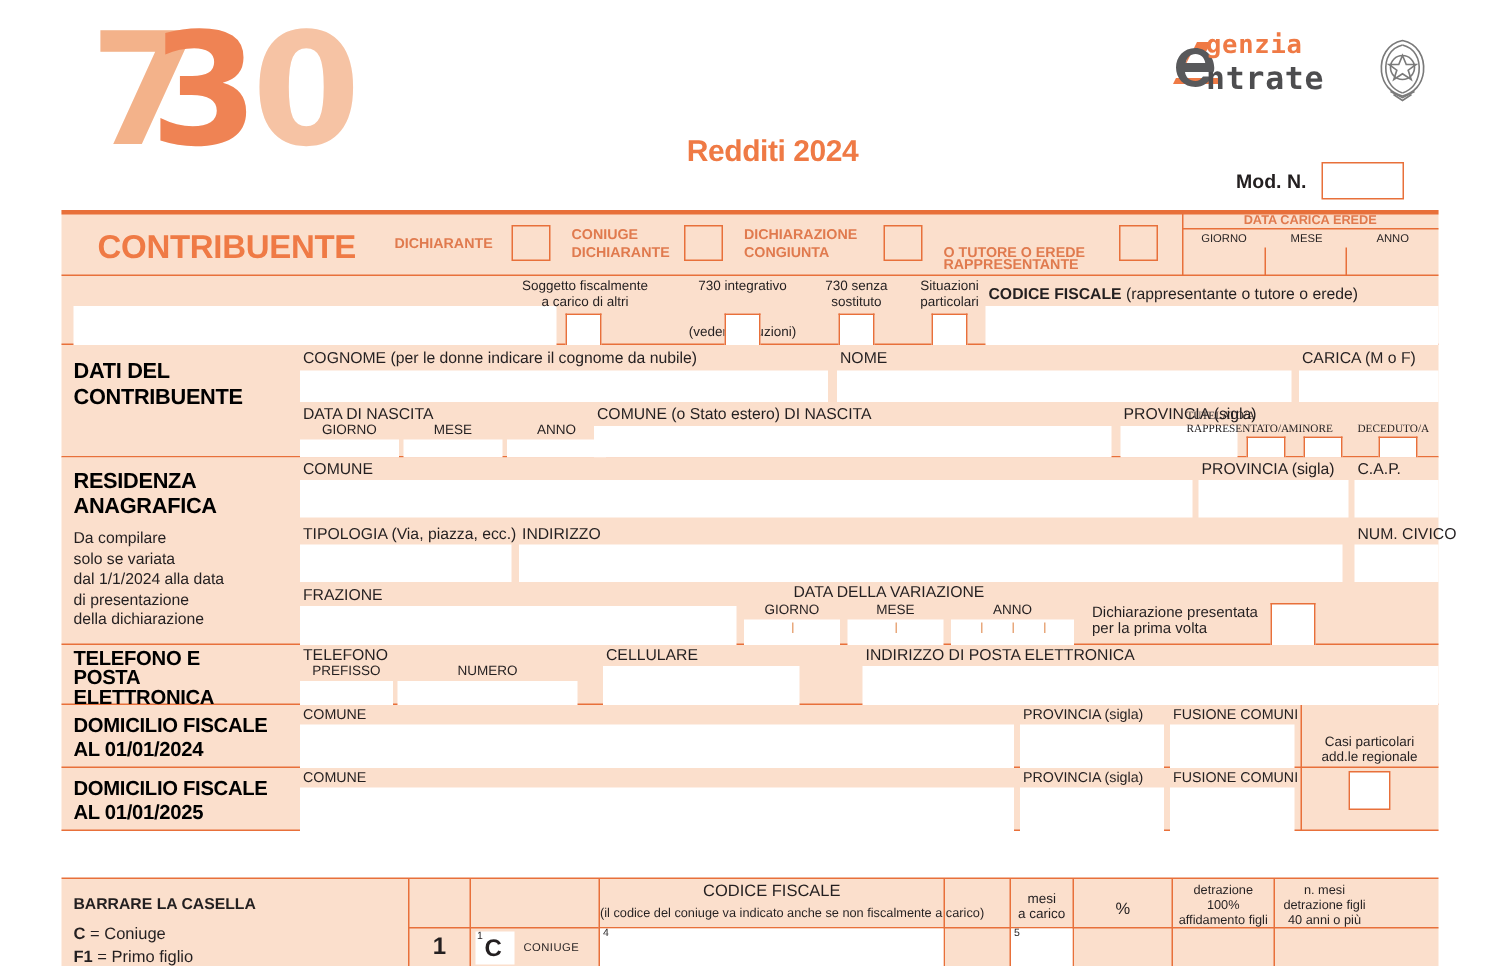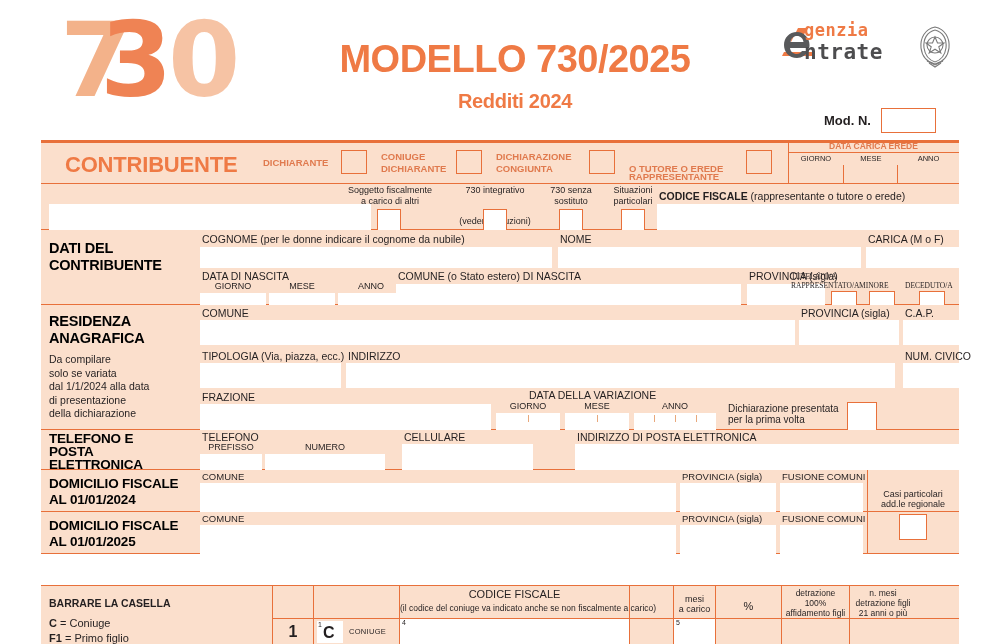--- a/index.html
+++ b/index.html
@@ -52,21 +52,20 @@
 <body>
 
 <div class="page">
 
   <div class="abs" id="logo730">
     <span class="d7">7</span>
     <span class="d3">3</span>
     <span class="d0">0</span>
   </div>
 
-  <div class="abs" id="title">MODELLO 730/2025</div>
   <div class="abs" id="subtitle">Redditi 2024</div>
 
   <div class="abs" id="ae-logo">
     <svg class="ae-a" viewBox="0 0 40 40">
       <path d="M8 30 L20 6 L30 6 L25 14 L14 14 L10 30 Z" fill="#ef7a45"></path>
       <path d="M4 34 L36 34 L34 30 L6 30 Z" fill="#ef7a45"></path>
     </svg>
     <svg style="position:absolute;left:4px;top:12px;width:30px;height:30px;" viewBox="0 0 30 30">
       <path d="M15 2 C7 2 2 8 2 15 C2 22 7 28 15 28 C20 28 24 25 26 21 L20 21 C18.5 23 17 24 15 24 C11 24 8.5 21.5 8 18 L27 18 C27.5 17 27.5 16 27.5 15 C27.5 8 22 2 15 2 Z M15 6 C18.5 6 21 8.5 21.5 12 L8.5 12 C9 8.5 11.5 6 15 6 Z" fill="#58595b"></path>
     </svg>
@@ -324,21 +323,21 @@
     <div class="abs lblc" style="left:633px;top:465px;width:41px;font-size:9px;">a carico</div>
 
     <div class="abs lblc" style="left:675px;top:460px;width:65px;font-size:11px;">%</div>
 
     <div class="abs lblc" style="left:741px;top:449px;width:67px;font-size:8.5px;">detrazione</div>
     <div class="abs lblc" style="left:741px;top:459px;width:67px;font-size:8.5px;">100%</div>
     <div class="abs lblc" style="left:741px;top:469px;width:67px;font-size:8.5px;">affidamento figli</div>
 
     <div class="abs lblc" style="left:809px;top:449px;width:66px;font-size:8.5px;">n. mesi</div>
     <div class="abs lblc" style="left:809px;top:459px;width:66px;font-size:8.5px;">detrazione figli</div>
-    <div class="abs lblc" style="left:809px;top:469px;width:66px;font-size:8.5px;">21 anni o più</div>
+    <div class="abs lblc" style="left:809px;top:469px;width:66px;font-size:8.5px;">40 anni o più</div>
 
     <div class="abs" style="left:232px;top:479px;width:40px;height:25px;text-align:center;line-height:25px;font-size:16px;font-weight:bold;">1</div>
 
     <div class="abs white" style="left:276px;top:481px;width:26px;height:22px;">
       <span class="abs" style="left:1px;top:0px;font-size:7px;">1</span>
       <span class="abs" style="left:6px;top:3px;font-size:16px;font-weight:bold;">C</span>
     </div>
     <div class="abs" style="left:308px;top:487px;font-size:7.5px;letter-spacing:.3px;">CONIUGE</div>
 
     <div class="abs white" style="left:359px;top:479px;width:229px;height:25px;">

